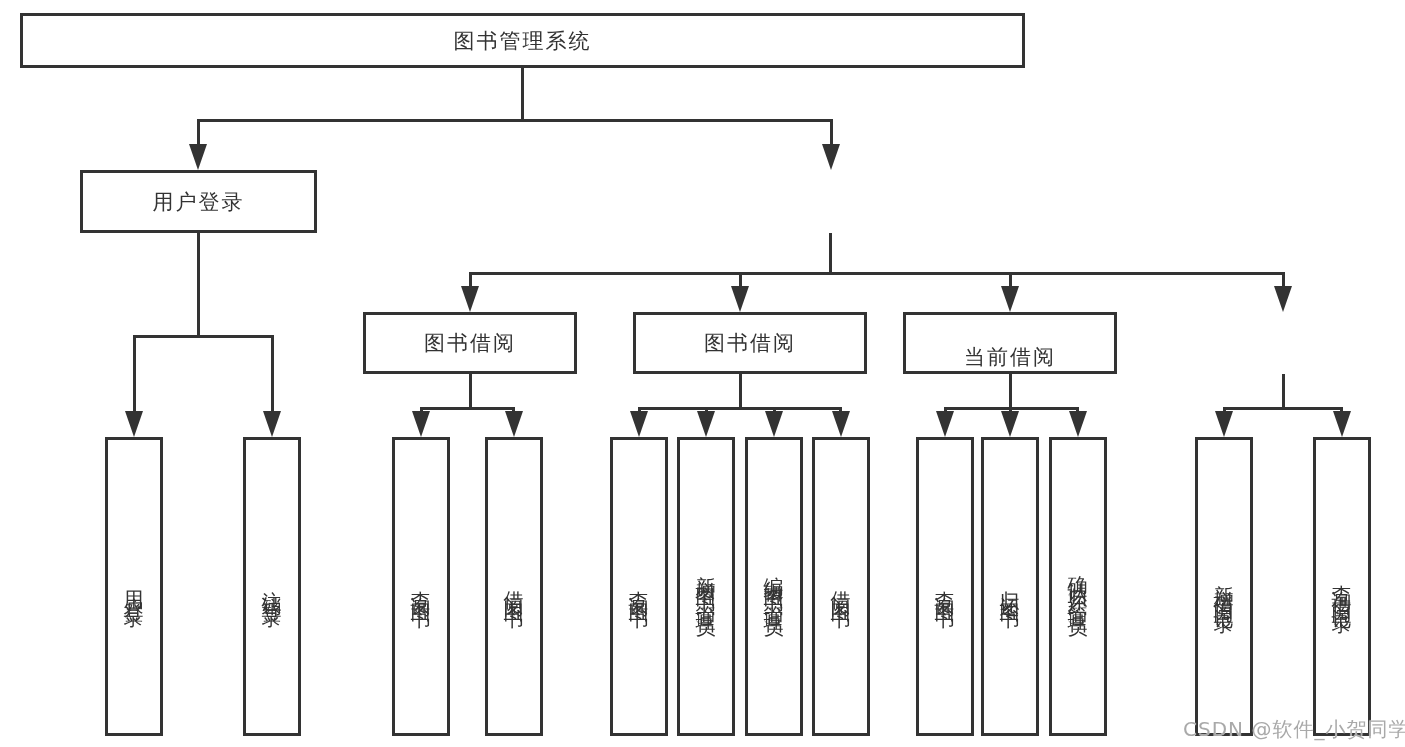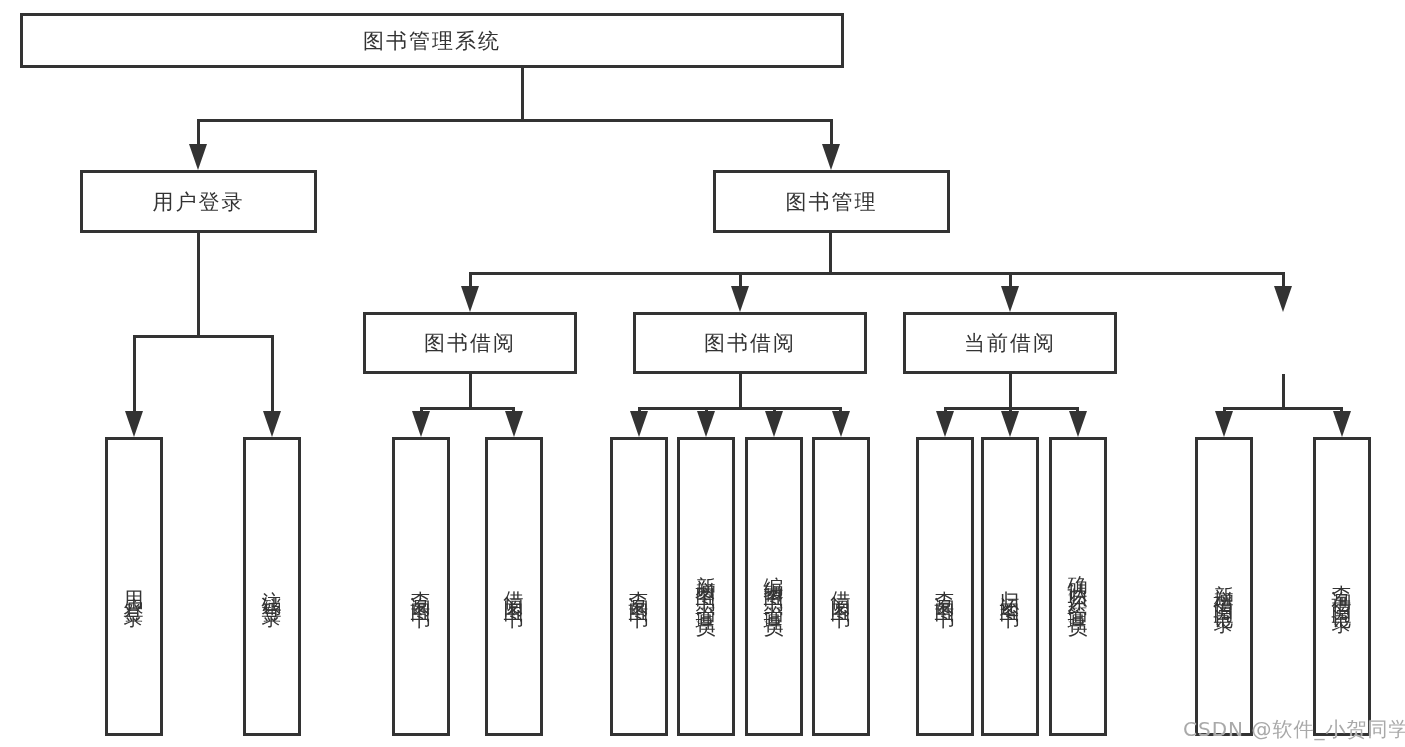--- a/index.html
+++ b/index.html
@@ -64,36 +64,33 @@
     letter-spacing: 1px;
     white-space: nowrap;
     text-shadow: 0 0 1px #ffffff;
   }
 </style>
 </head>
 <body>
 
 <div id="stage">
 
-  <div class="node h" style="left:20px; top:13px; width:824px; height:55px;">
+  <div class="node h" style="left:20px; top:13px; width:1005px; height:55px;">
     <span>图书管理系统</span>
   </div>
 
   <div class="line" style="left:521px; top:68px;  width:3px;  height:51px;"></div>
   <div class="line" style="left:197px; top:119px; width:636px; height:3px;"></div>
   <div class="line" style="left:197px; top:119px; width:3px;  height:28px;"></div>
   <div class="line" style="left:830px; top:119px; width:3px;  height:28px;"></div>
   <div class="arrow" style="left:189px; top:144px;"></div>
   <div class="arrow" style="left:822px; top:144px;"></div>
 
   <div class="node h" style="left:80px; top:170px; width:237px; height:63px;">
     <span>用户登录</span>
-  </div>
-  <div class="node h" style="left:713px; top:170px; width:237px; height:63px;">
-    <span>图书管理</span>
   </div>
 
   <div class="line" style="left:197px; top:233px; width:3px;   height:102px;"></div>
   <div class="line" style="left:133px; top:335px; width:141px; height:3px;"></div>
   <div class="line" style="left:133px; top:335px; width:3px;   height:78px;"></div>
   <div class="line" style="left:271px; top:335px; width:3px;   height:78px;"></div>
   <div class="arrow" style="left:125px; top:411px;"></div>
   <div class="arrow" style="left:263px; top:411px;"></div>
 
   <div class="line" style="left:829px; top:233px; width:3px;   height:42px;"></div>
@@ -106,21 +103,21 @@
   <div class="arrow" style="left:731px;  top:286px;"></div>
   <div class="arrow" style="left:1001px; top:286px;"></div>
   <div class="arrow" style="left:1274px; top:286px;"></div>
 
   <div class="node h" style="left:363px; top:312px; width:214px; height:62px;">
     <span>图书借阅</span>
   </div>
   <div class="node h" style="left:633px; top:312px; width:234px; height:62px;">
     <span>图书借阅</span>
   </div>
-  <div class="node h" style="left:903px; top:312px; width:214px; height:62px;">
+  <div class="node h" style="left:903px; top:312px; width:214px; height:62px;align-items:flex-end;">
     <span>当前借阅</span>
   </div>
 
   <div class="line" style="left:469px; top:374px; width:3px;  height:36px;"></div>
   <div class="line" style="left:420px; top:407px; width:95px; height:3px;"></div>
   <div class="line" style="left:420px; top:407px; width:3px;  height:7px;"></div>
   <div class="line" style="left:512px; top:407px; width:3px;  height:7px;"></div>
   <div class="arrow" style="left:412px; top:411px;"></div>
   <div class="arrow" style="left:505px; top:411px;"></div>
 

